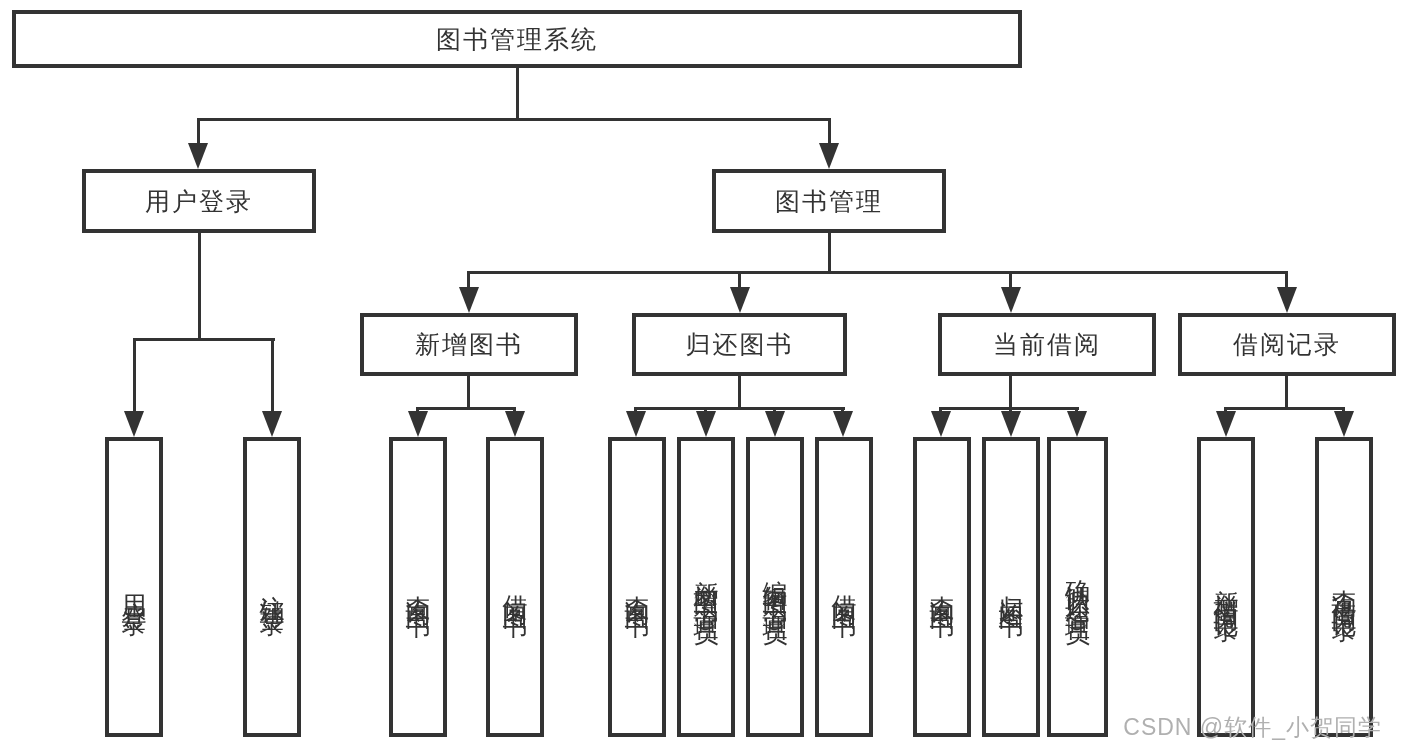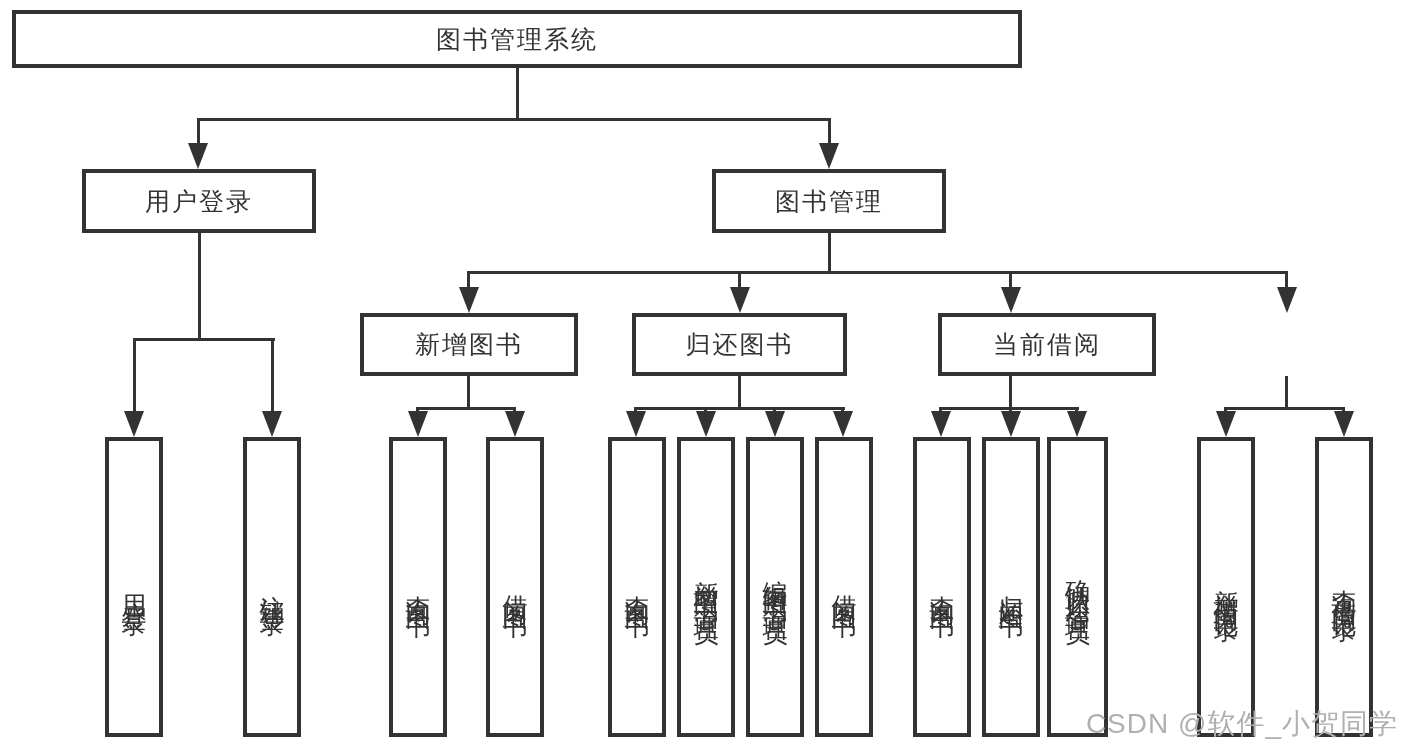--- a/index.html
+++ b/index.html
@@ -16,22 +16,22 @@
     writing-mode:vertical-rl;text-orientation:mixed;
     letter-spacing:6px;white-space:normal;line-height:1;
   }
   .hline,.vline{position:absolute;background:#333333;}
   .arrow{
     position:absolute;width:0;height:0;
     border-left:10px solid transparent;border-right:10px solid transparent;
     border-top:26px solid #333333;
   }
   .watermark{
-    position:absolute;right:7px;bottom:4px;
-    font-size:28px;letter-spacing:1px;color:#b0b0b0;
+    position:absolute;right:23px;bottom:4px;
+    font-size:23px;letter-spacing:1px;color:#b0b0b0;
   }
 </style>
 </head>
 <body>
 
 <div class="canvas">
 
   <div class="node" style="left:12px;top:10px;width:1010px;height:58px;">图书管理系统</div>
 
   <div class="vline" style="left:516px;top:68px;width:3px;height:52px;"></div>
@@ -58,20 +58,21 @@
   <div class="vline" style="left:738px;top:271px;width:3px;height:18px;"></div>
   <div class="arrow" style="left:730px;top:287px;"></div>
   <div class="vline" style="left:1009px;top:271px;width:3px;height:18px;"></div>
   <div class="arrow" style="left:1001px;top:287px;"></div>
   <div class="vline" style="left:1285px;top:271px;width:3px;height:18px;"></div>
   <div class="arrow" style="left:1277px;top:287px;"></div>
 
   <div class="node" style="left:360px;top:313px;width:218px;height:63px;">新增图书</div>
   <div class="node" style="left:632px;top:313px;width:215px;height:63px;">归还图书</div>
   <div class="node" style="left:902px;top:313px;width:218px;height:63px;margin-left:36px;">当前借阅</div>
+  <div class="node" style="left:1178px;top:313px;width:218px;height:63px;">借阅记录</div>
 
   <div class="vline" style="left:467px;top:376px;width:3px;height:33px;"></div>
   <div class="vline" style="left:738px;top:376px;width:3px;height:33px;"></div>
   <div class="vline" style="left:1009px;top:376px;width:3px;height:33px;"></div>
   <div class="vline" style="left:1285px;top:376px;width:3px;height:33px;"></div>
 
   <div class="hline" style="left:417px;top:407px;width:99px;height:3px;"></div>
   <div class="vline" style="left:416px;top:407px;width:3px;height:8px;"></div>
   <div class="arrow" style="left:408px;top:411px;"></div>
   <div class="vline" style="left:513px;top:407px;width:3px;height:8px;"></div>

